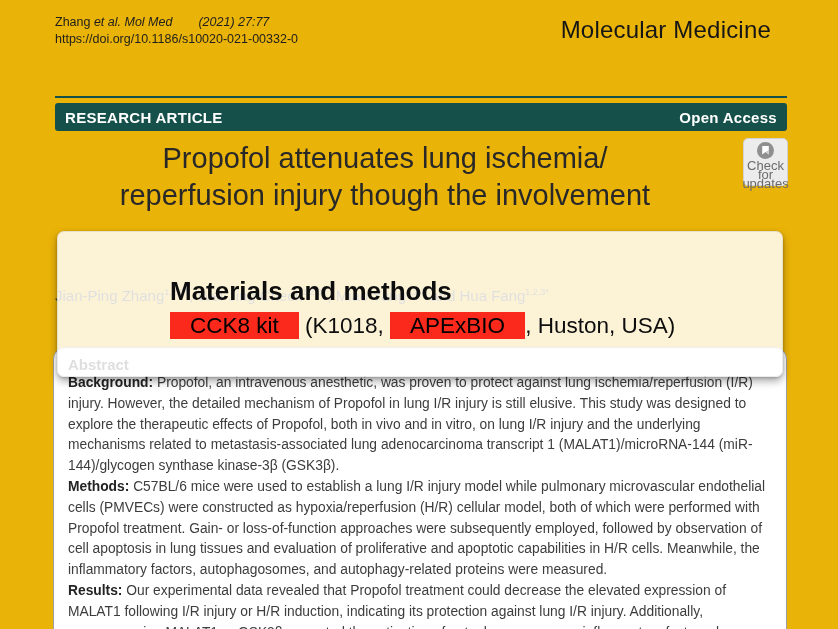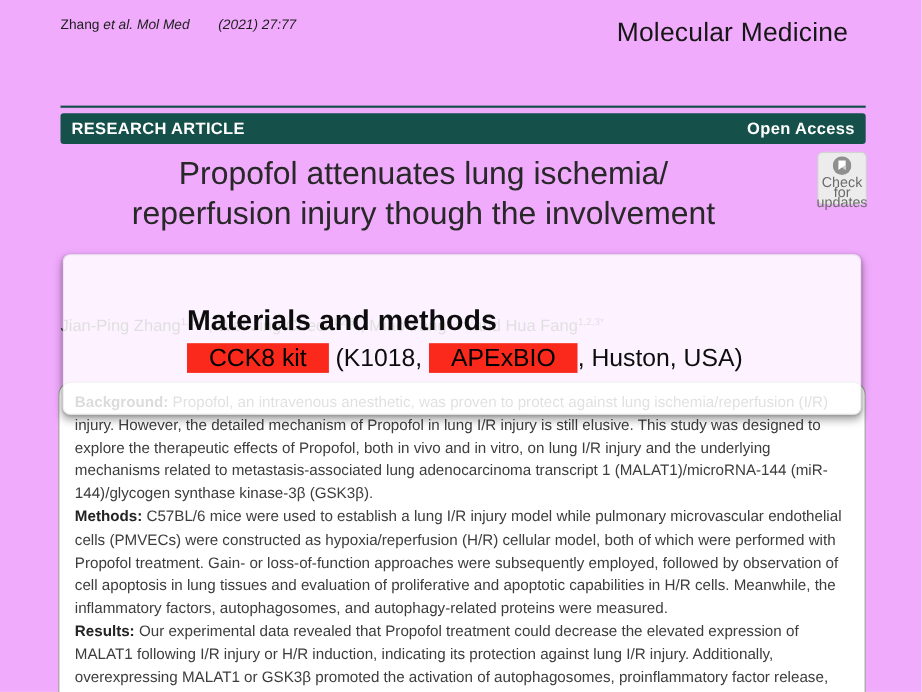--- a/index.html
+++ b/index.html
@@ -1,19 +1,19 @@
 <!DOCTYPE html>
 <html><head>
 <meta charset="utf-8">
 <style>
   * { margin:0; padding:0; box-sizing:border-box; }
   html,body { background:#ffffff; }
   .page {
     position:relative; width:838px; height:629px; overflow:hidden;
-    background:#f0abfc; font-family:"Liberation Sans", sans-serif; color:#222;
+    background:#eab308; font-family:"Liberation Sans", sans-serif; color:#222;
   }
   
   .citation { position:absolute; left:55px; top:14px; font-size:12.5px; line-height:17px; color:#1e1e1e; }
   .citation .ital { font-style:italic; }
   .citation .issue { font-style:italic; margin-left:26px; }
   .doi { color:#1e1e1e; text-decoration:none; }
   .journal-name { position:absolute; top:16px; right:67px; font-size:24px; color:#161616; letter-spacing:0.2px; }
 
   
   .topline { position:absolute; left:55px; top:96px; width:732px; height:2px; background:#15514a; }
@@ -61,20 +61,21 @@
   .overlay-line { margin-top:6px; font-size:22.5px; color:#0d0d0d; }
   .hl { background:#fa291c; padding:1px 20px; color:#000; }
 </style>
 </head>
 <body>
 
 <div class="page">
 
   <div class="citation">
     <div><span>Zhang </span><span class="ital">et al. Mol Med</span><span class="issue">(2021) 27:77</span></div>
+    <div><a class="doi" href="#">https://doi.org/10.1186/s10020-021-00332-0</a></div>
   </div>
 
   <div class="journal-name">Molecular Medicine</div>
 
   <div class="topline"></div>
   <div class="banner">
     <span class="btext">RESEARCH ARTICLE</span>
     <span class="btext">Open Access</span>
   </div>
 
@@ -93,20 +94,21 @@
     </span>
     <div class="badge-text">
       <div>Check for</div>
       <div>updates</div>
     </div>
   </div>
 
   <div class="authors"><span>Jian-Ping Zhang</span><sup>1,2,3†</sup><span>, Wei-Jing Check</span><sup>1,2,3†</sup><span>, Miao Yang</span><sup>1,2,3</sup><span> and Hua Fang</span><sup>1,2,3*</sup></div>
 
   <div class="abstract-box">
+    <div class="abstract-h">Abstract</div>
     <p class="abs-para"><b>Background:</b><span> Propofol, an intravenous anesthetic, was proven to protect against lung ischemia/reperfusion (I/R) injury. However, the detailed mechanism of Propofol in lung I/R injury is still elusive. This study was designed to explore the therapeutic effects of Propofol, both in vivo and in vitro, on lung I/R injury and the underlying mechanisms related to metastasis-associated lung adenocarcinoma transcript 1 (MALAT1)/microRNA-144 (miR-144)/glycogen synthase kinase-3β (GSK3β).</span></p>
     <p class="abs-para"><b>Methods:</b><span> C57BL/6 mice were used to establish a lung I/R injury model while pulmonary microvascular endothelial cells (PMVECs) were constructed as hypoxia/reperfusion (H/R) cellular model, both of which were performed with Propofol treatment. Gain- or loss-of-function approaches were subsequently employed, followed by observation of cell apoptosis in lung tissues and evaluation of proliferative and apoptotic capabilities in H/R cells. Meanwhile, the inflammatory factors, autophagosomes, and autophagy-related proteins were measured.</span></p>
     <p class="abs-para"><b>Results:</b><span> Our experimental data revealed that Propofol treatment could decrease the elevated expression of MALAT1 following I/R injury or H/R induction, indicating its protection against lung I/R injury. Additionally, overexpressing MALAT1 or GSK3β promoted the activation of autophagosomes, proinflammatory factor release, and cell apoptosis,</span></p>
   </div>
 
   <div class="overlay">
     <div class="overlay-h">Materials and methods</div>
     <div class="overlay-line"><span class="hl">CCK8 kit</span><span> (K1018, </span><span class="hl">APExBIO</span><span>, Huston, USA)</span></div>
   </div>
 

